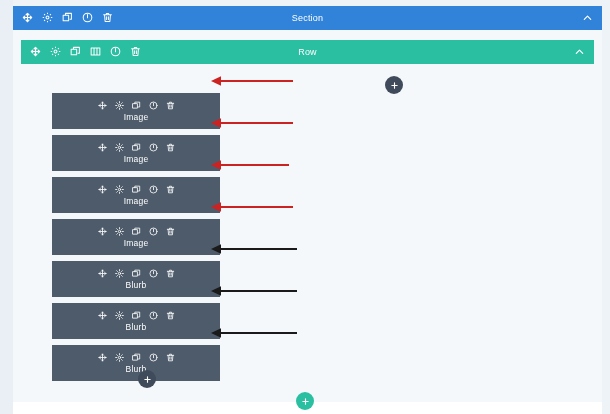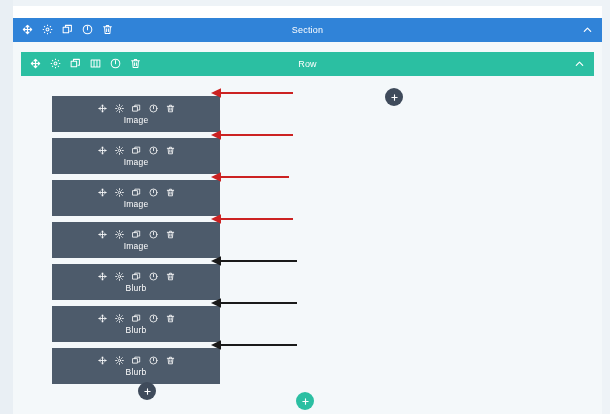--- a/index.html
+++ b/index.html
@@ -39,21 +39,20 @@
     background: #eef3f7;
   }
 
   
   .section-wrap {
     position: absolute;
     left: 13px; top: 6px;
     width: 589px;
     height: 396px;
     background: #b91c1c;
-    margin-top: 12px;
   }
 
   .section-bar {
     position: relative;
     margin: 0 auto;
     width: 589px;
     height: 24px;
     background: #3083d8;
     display: flex;
     align-items: center;
@@ -114,21 +113,21 @@
     position: relative;
     width: 573px;
     height: 330px;
     background: #f4f8fa;
   }
 
   
   .column {
     position: absolute;
     left: 31px;
-    top: 20px;
+    top: 29px;
     width: 168px;
   }
 
   .module {
     position: relative;
     width: 168px;
     height: 36px;
     background: #4d5b6b;
     margin-bottom: 6px;
     display: flex;

